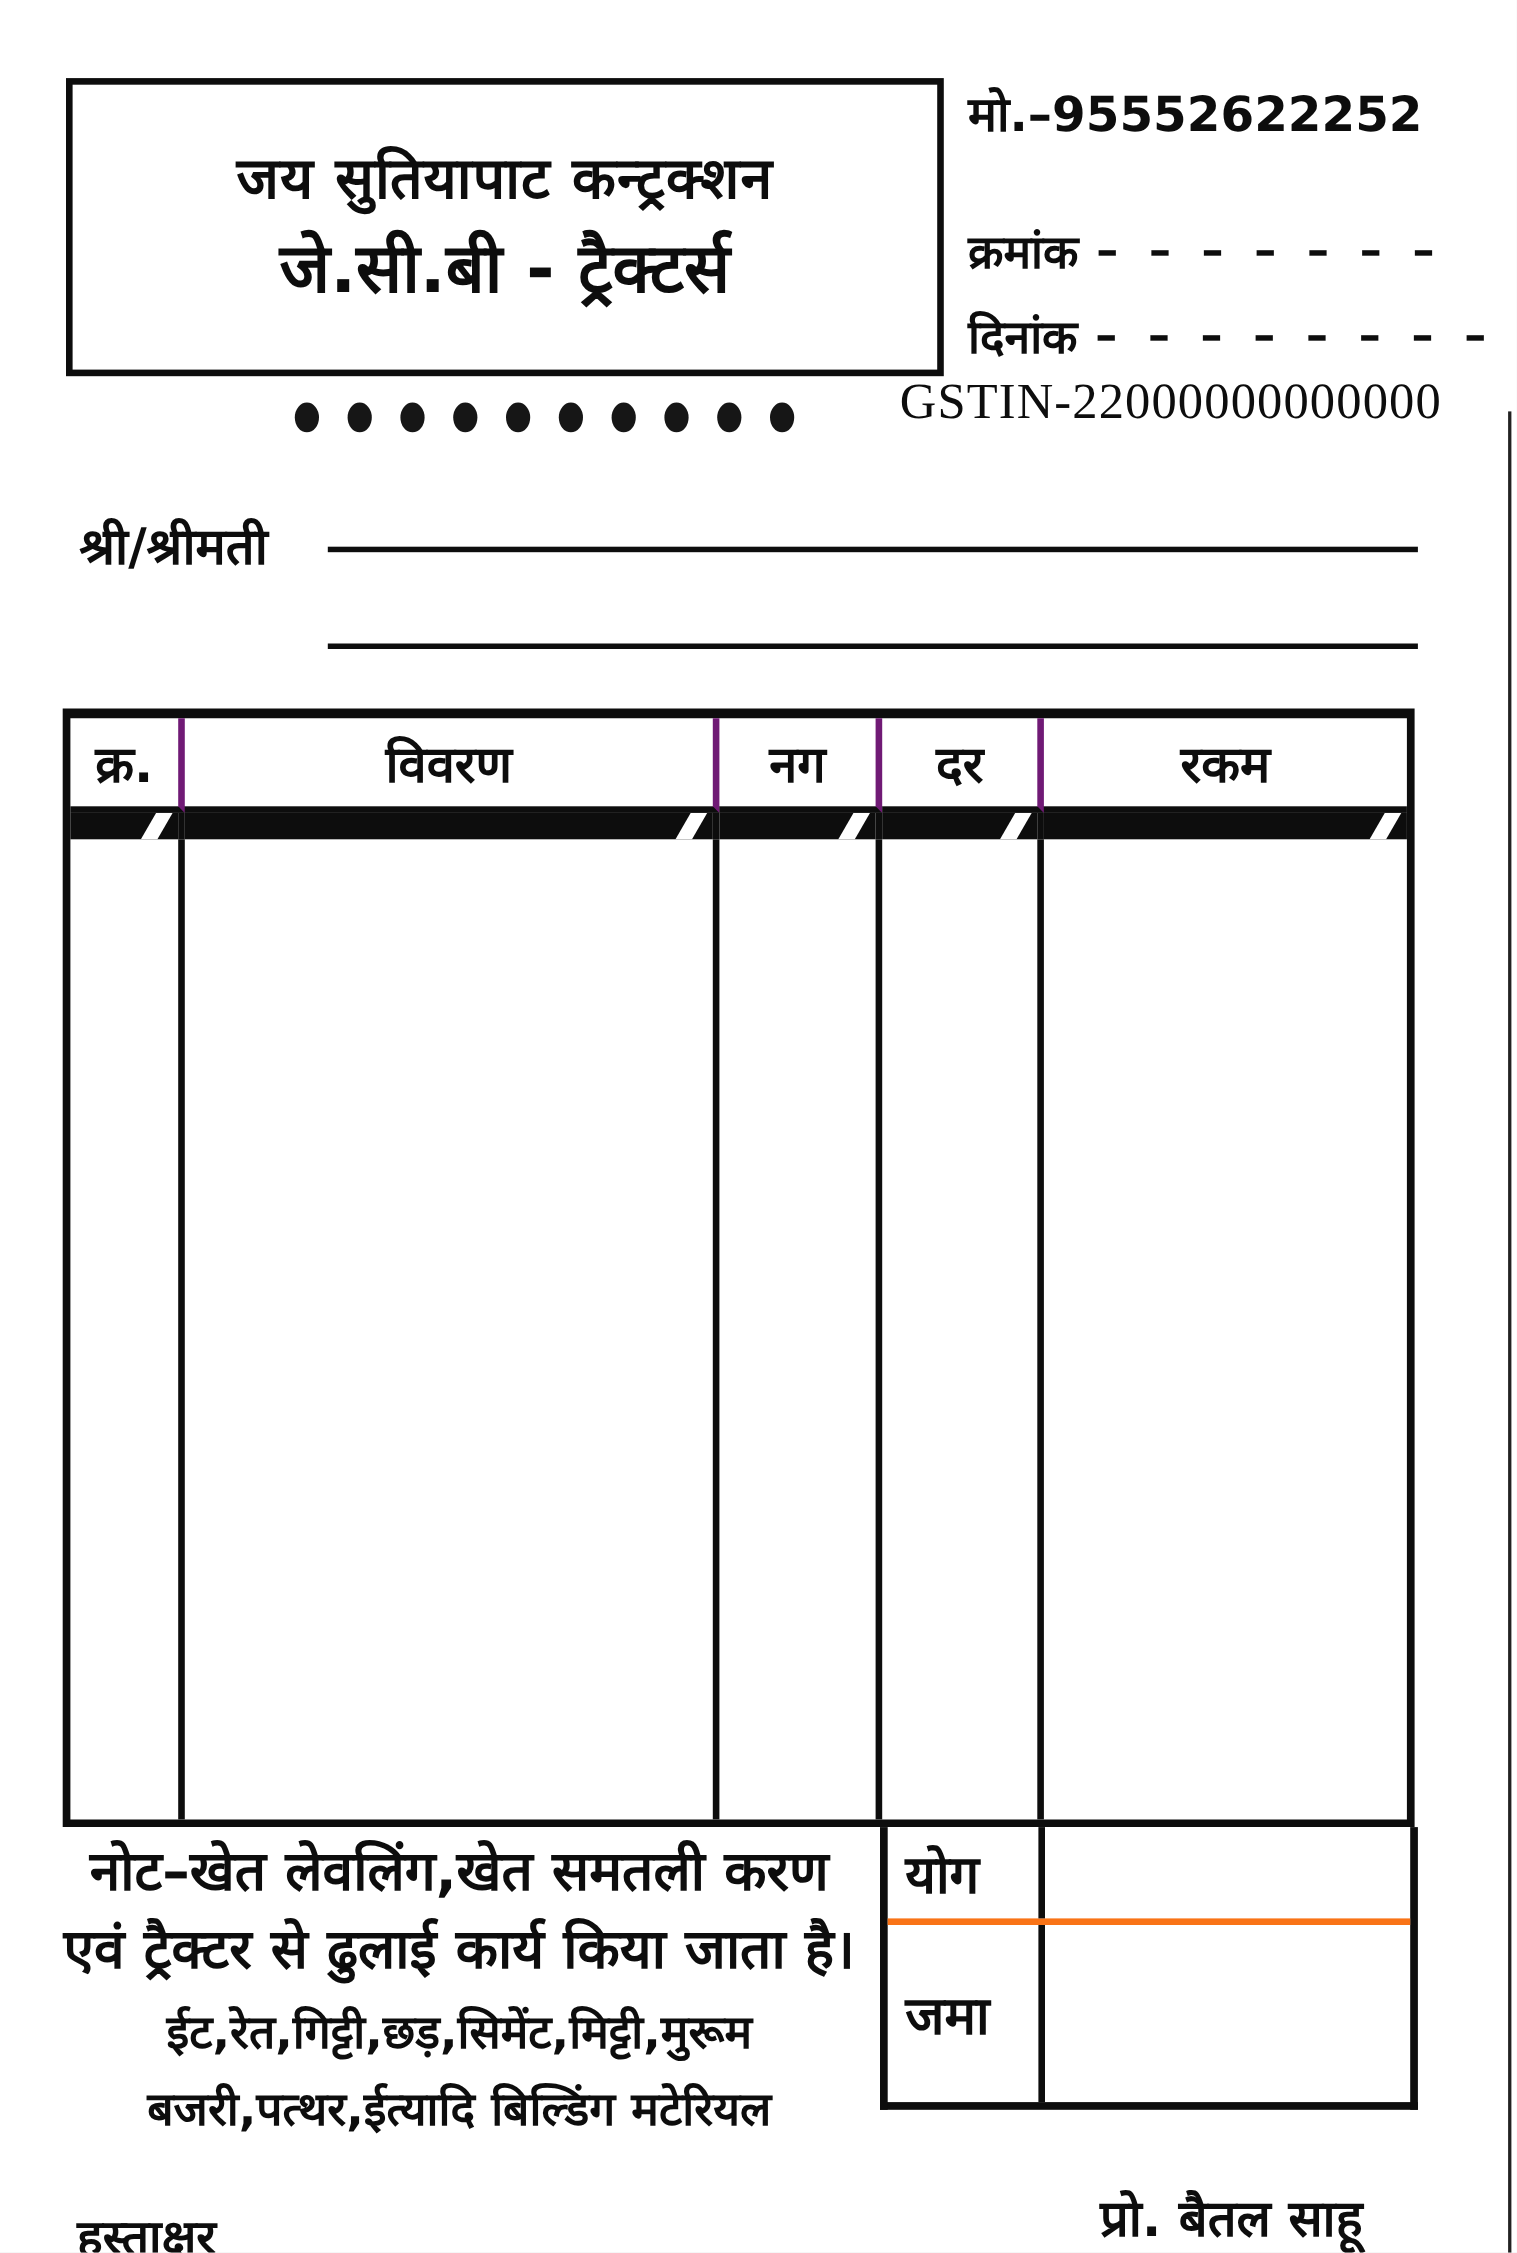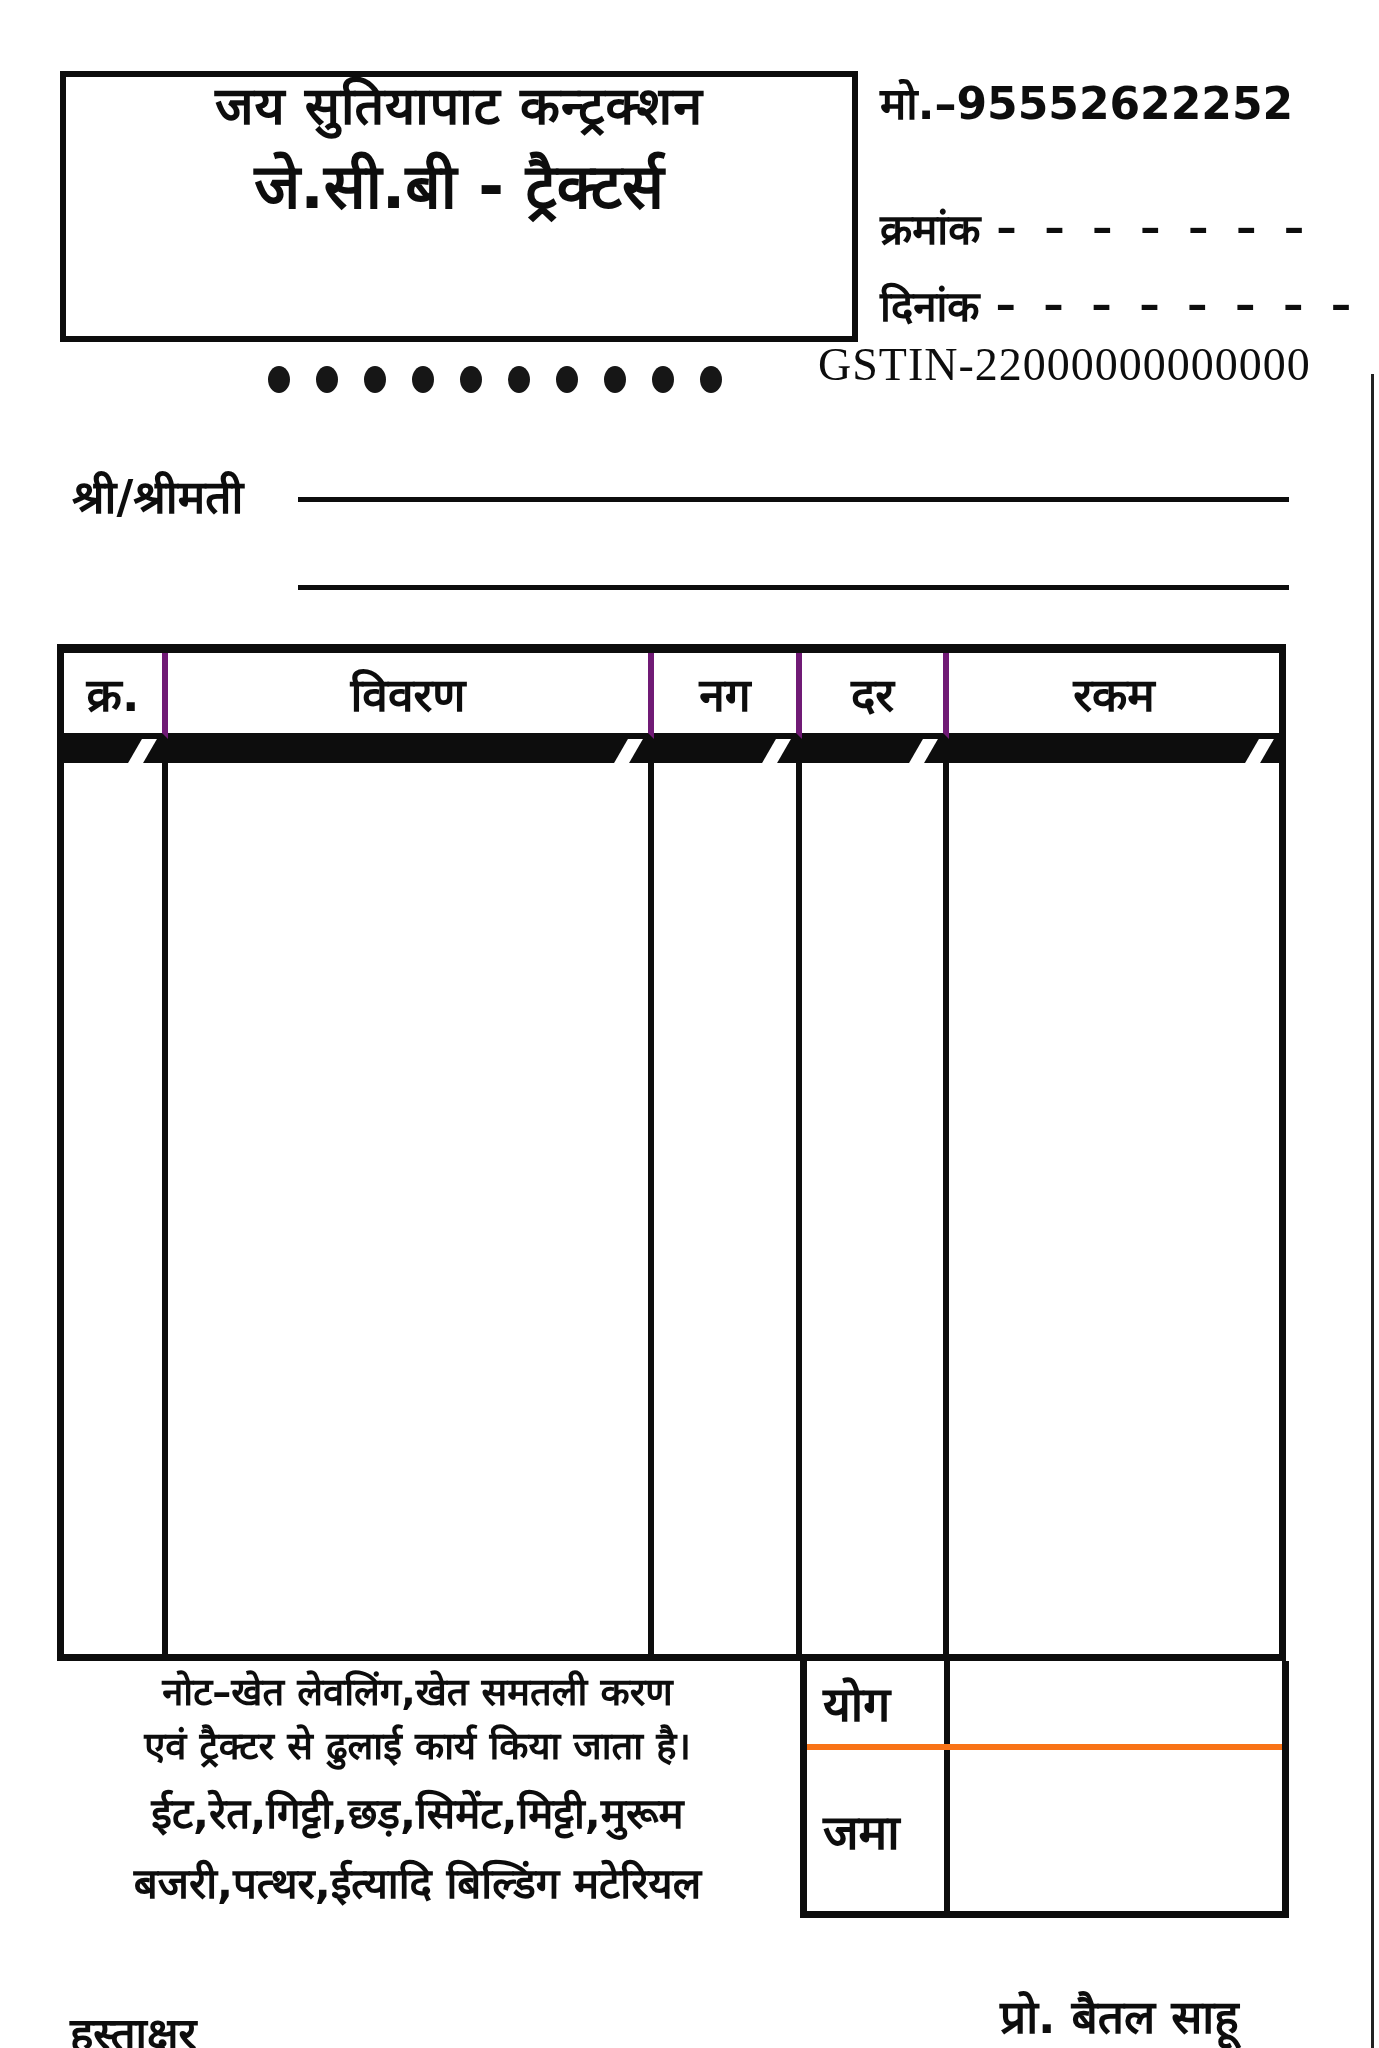--- a/index.html
+++ b/index.html
@@ -8,21 +8,21 @@
     position:relative; width:1379px; height:2048px; margin:0 auto;
     background:#ffffff; color:#0d0d0d; overflow:hidden;
     font-family:"DejaVu Sans", sans-serif; font-weight:700;
   }
   .abs { position:absolute;margin-top:44px; }
 
   
   .brandbox {
     left:60px; top:27px; width:798px; height:271px;
     border:6px solid #0d0d0d;
-    display:flex; flex-direction:column; align-items:center; 
+    display:flex; flex-direction:column; align-items:center; justify-content:center;
     text-align:center;
   }
   .brand-1 { font-size:52px; line-height:1.15; letter-spacing:1px; white-space:nowrap; }
   .brand-2 { font-size:62px; line-height:1.15; margin-top:14px; white-space:nowrap; }
 
   .dotrow { left:268px; top:322px; display:flex; gap:26px; }
   .dotrow i { display:block; width:22px; height:27px; border-radius:50%; background:#161616; }
 
   .mobile { left:880px; top:28px; font-size:44px; white-space:nowrap; }
   .fillrow { display:flex; align-items:center; white-space:nowrap; }
@@ -58,21 +58,21 @@
   .items .bc { border-right:6px solid #0d0d0d; }
   .items .dc { border-right:6px solid #0d0d0d; }
   .bar { position:relative; height:24px; background:#0d0d0d; overflow:hidden; }
   .bar::after {
     content:""; position:absolute; right:12px; top:-3px; bottom:-3px; width:15px;
     background:#ffffff; transform:skewX(-30deg);
   }
 
   
   .note { left:45px; top:1622px; width:745px; text-align:center; }
-  .note .n1 { font-size:38px; line-height:1.42; white-space:nowrap;text-align:center; }
+  .note .n1 { font-size:50px; line-height:1.42; white-space:nowrap;text-align:center; }
   .note .n2 { font-size:42px; line-height:1.42; margin-top:10px; white-space:nowrap; }
 
   .summary {
     left:800px; top:1617px; width:489px; height:257px;
     border:7px solid #0d0d0d; border-top:none;
     display:flex; flex-direction:column;
   }
   .summary .srow { display:flex; border-bottom:6px solid #f97316; height:89px; }
   .summary .srow:last-child { border-bottom:none; flex:1; }
   .summary .slabel {

